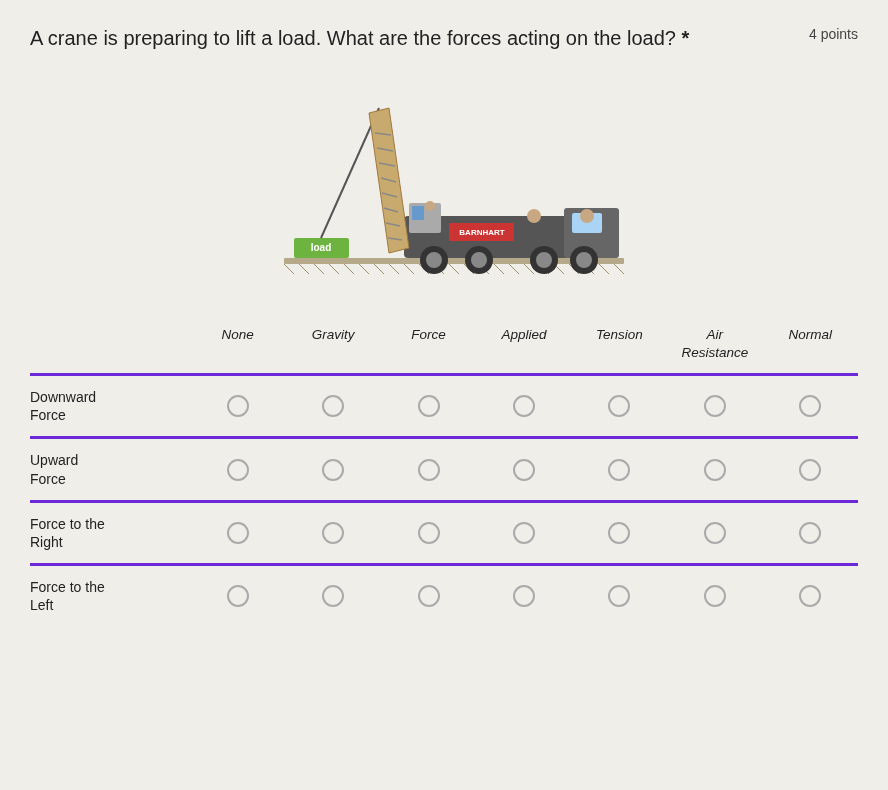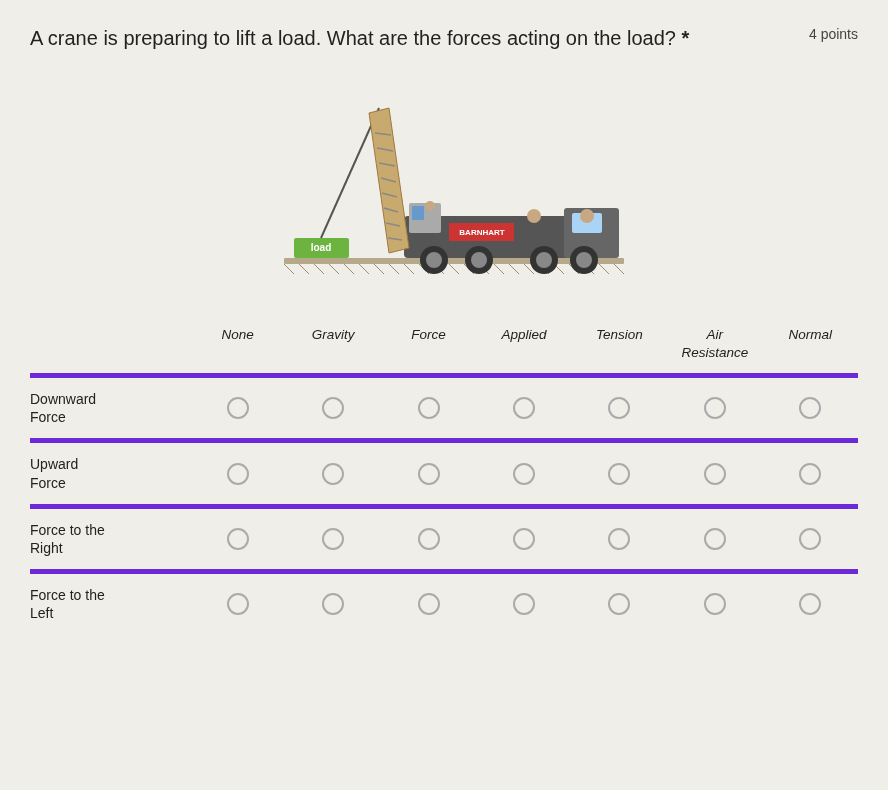--- a/index.html
+++ b/index.html
@@ -56,21 +56,21 @@
       font-style: italic;
     }
     .col-header-empty {
       
     }
     .grid-row {
       display: grid;
       grid-template-columns: 160px repeat(7, 1fr);
       align-items: center;
       padding: 12px 0;
-      border-top: 5px solid #6d28d9;
+      border-top: 3px solid #6d28d9;
     }
     .row-label {
       font-size: 14px;
       color: #222;
       line-height: 1.3;
       padding-right: 8px;
     }
     .radio-cell {
       display: flex;
       justify-content: center;

